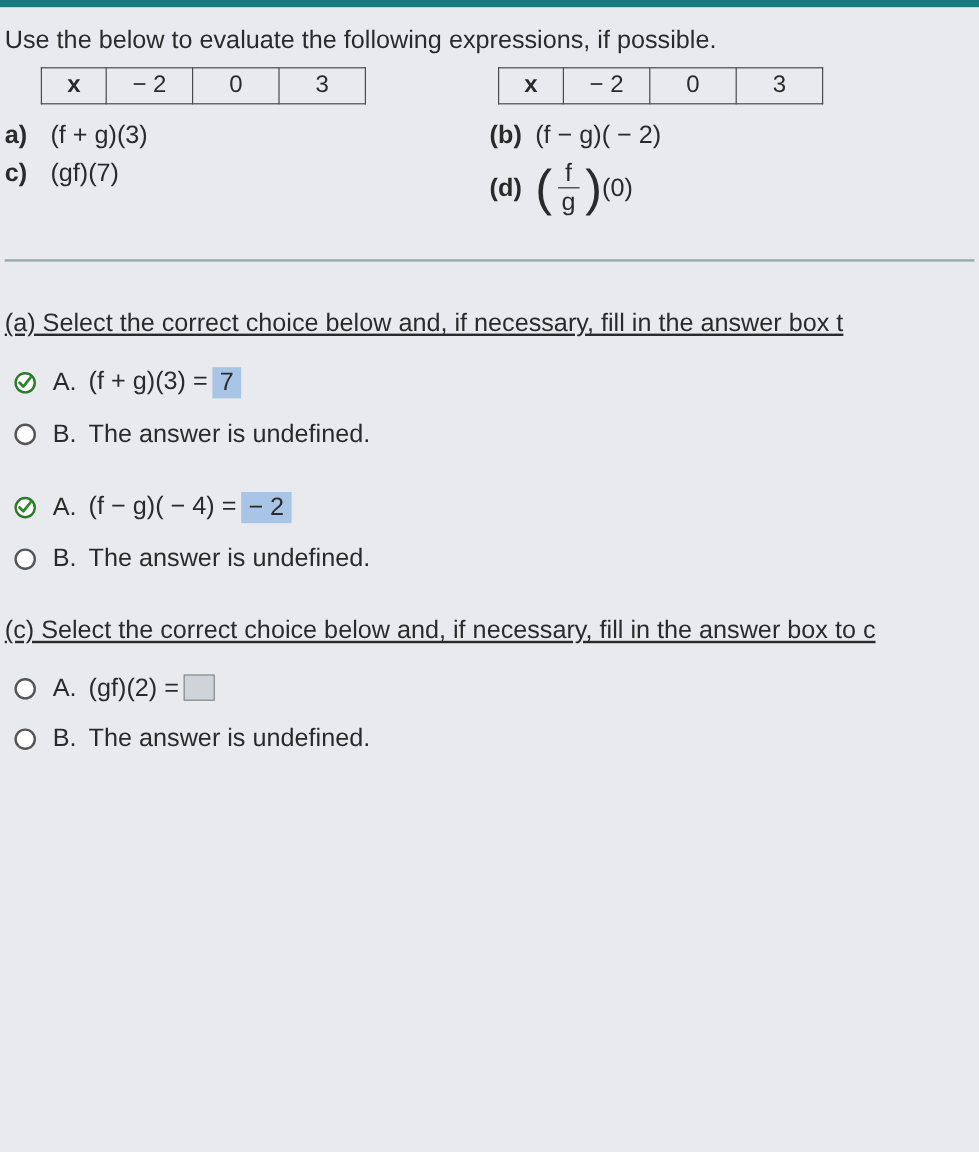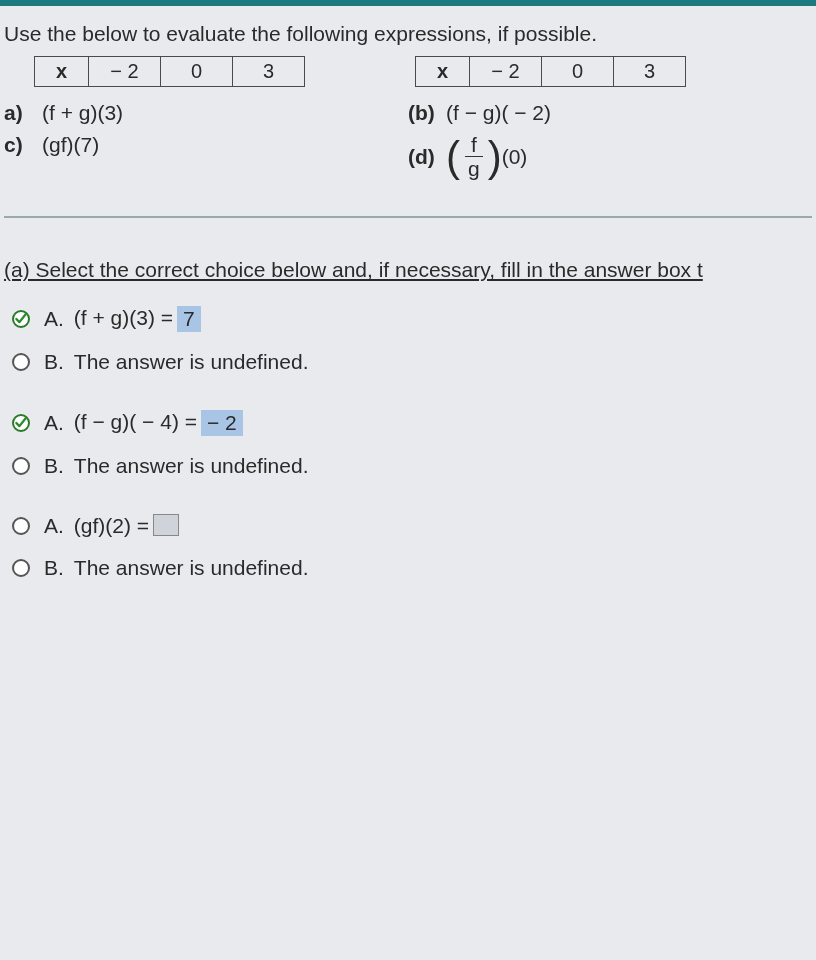--- a/index.html
+++ b/index.html
@@ -195,20 +195,21 @@
     </span>
   </div>
   <div class="choice-row">
     <span class="radio"></span>
     <span class="choice-label">B.</span>
     <span>The answer is undefined.</span>
   </div>
 </div>
 
 <div class="question-block">
+  <div class="qprompt">(c) Select the correct choice below and, if necessary, fill in the answer box to c</div>
   <div class="choice-row">
     <span class="radio"></span>
     <span class="choice-label">A.</span>
     <span class="expr">
       <span>(gf)(2) =</span>
       <span class="ans-box empty"></span>
     </span>
   </div>
   <div class="choice-row">
     <span class="radio"></span>

